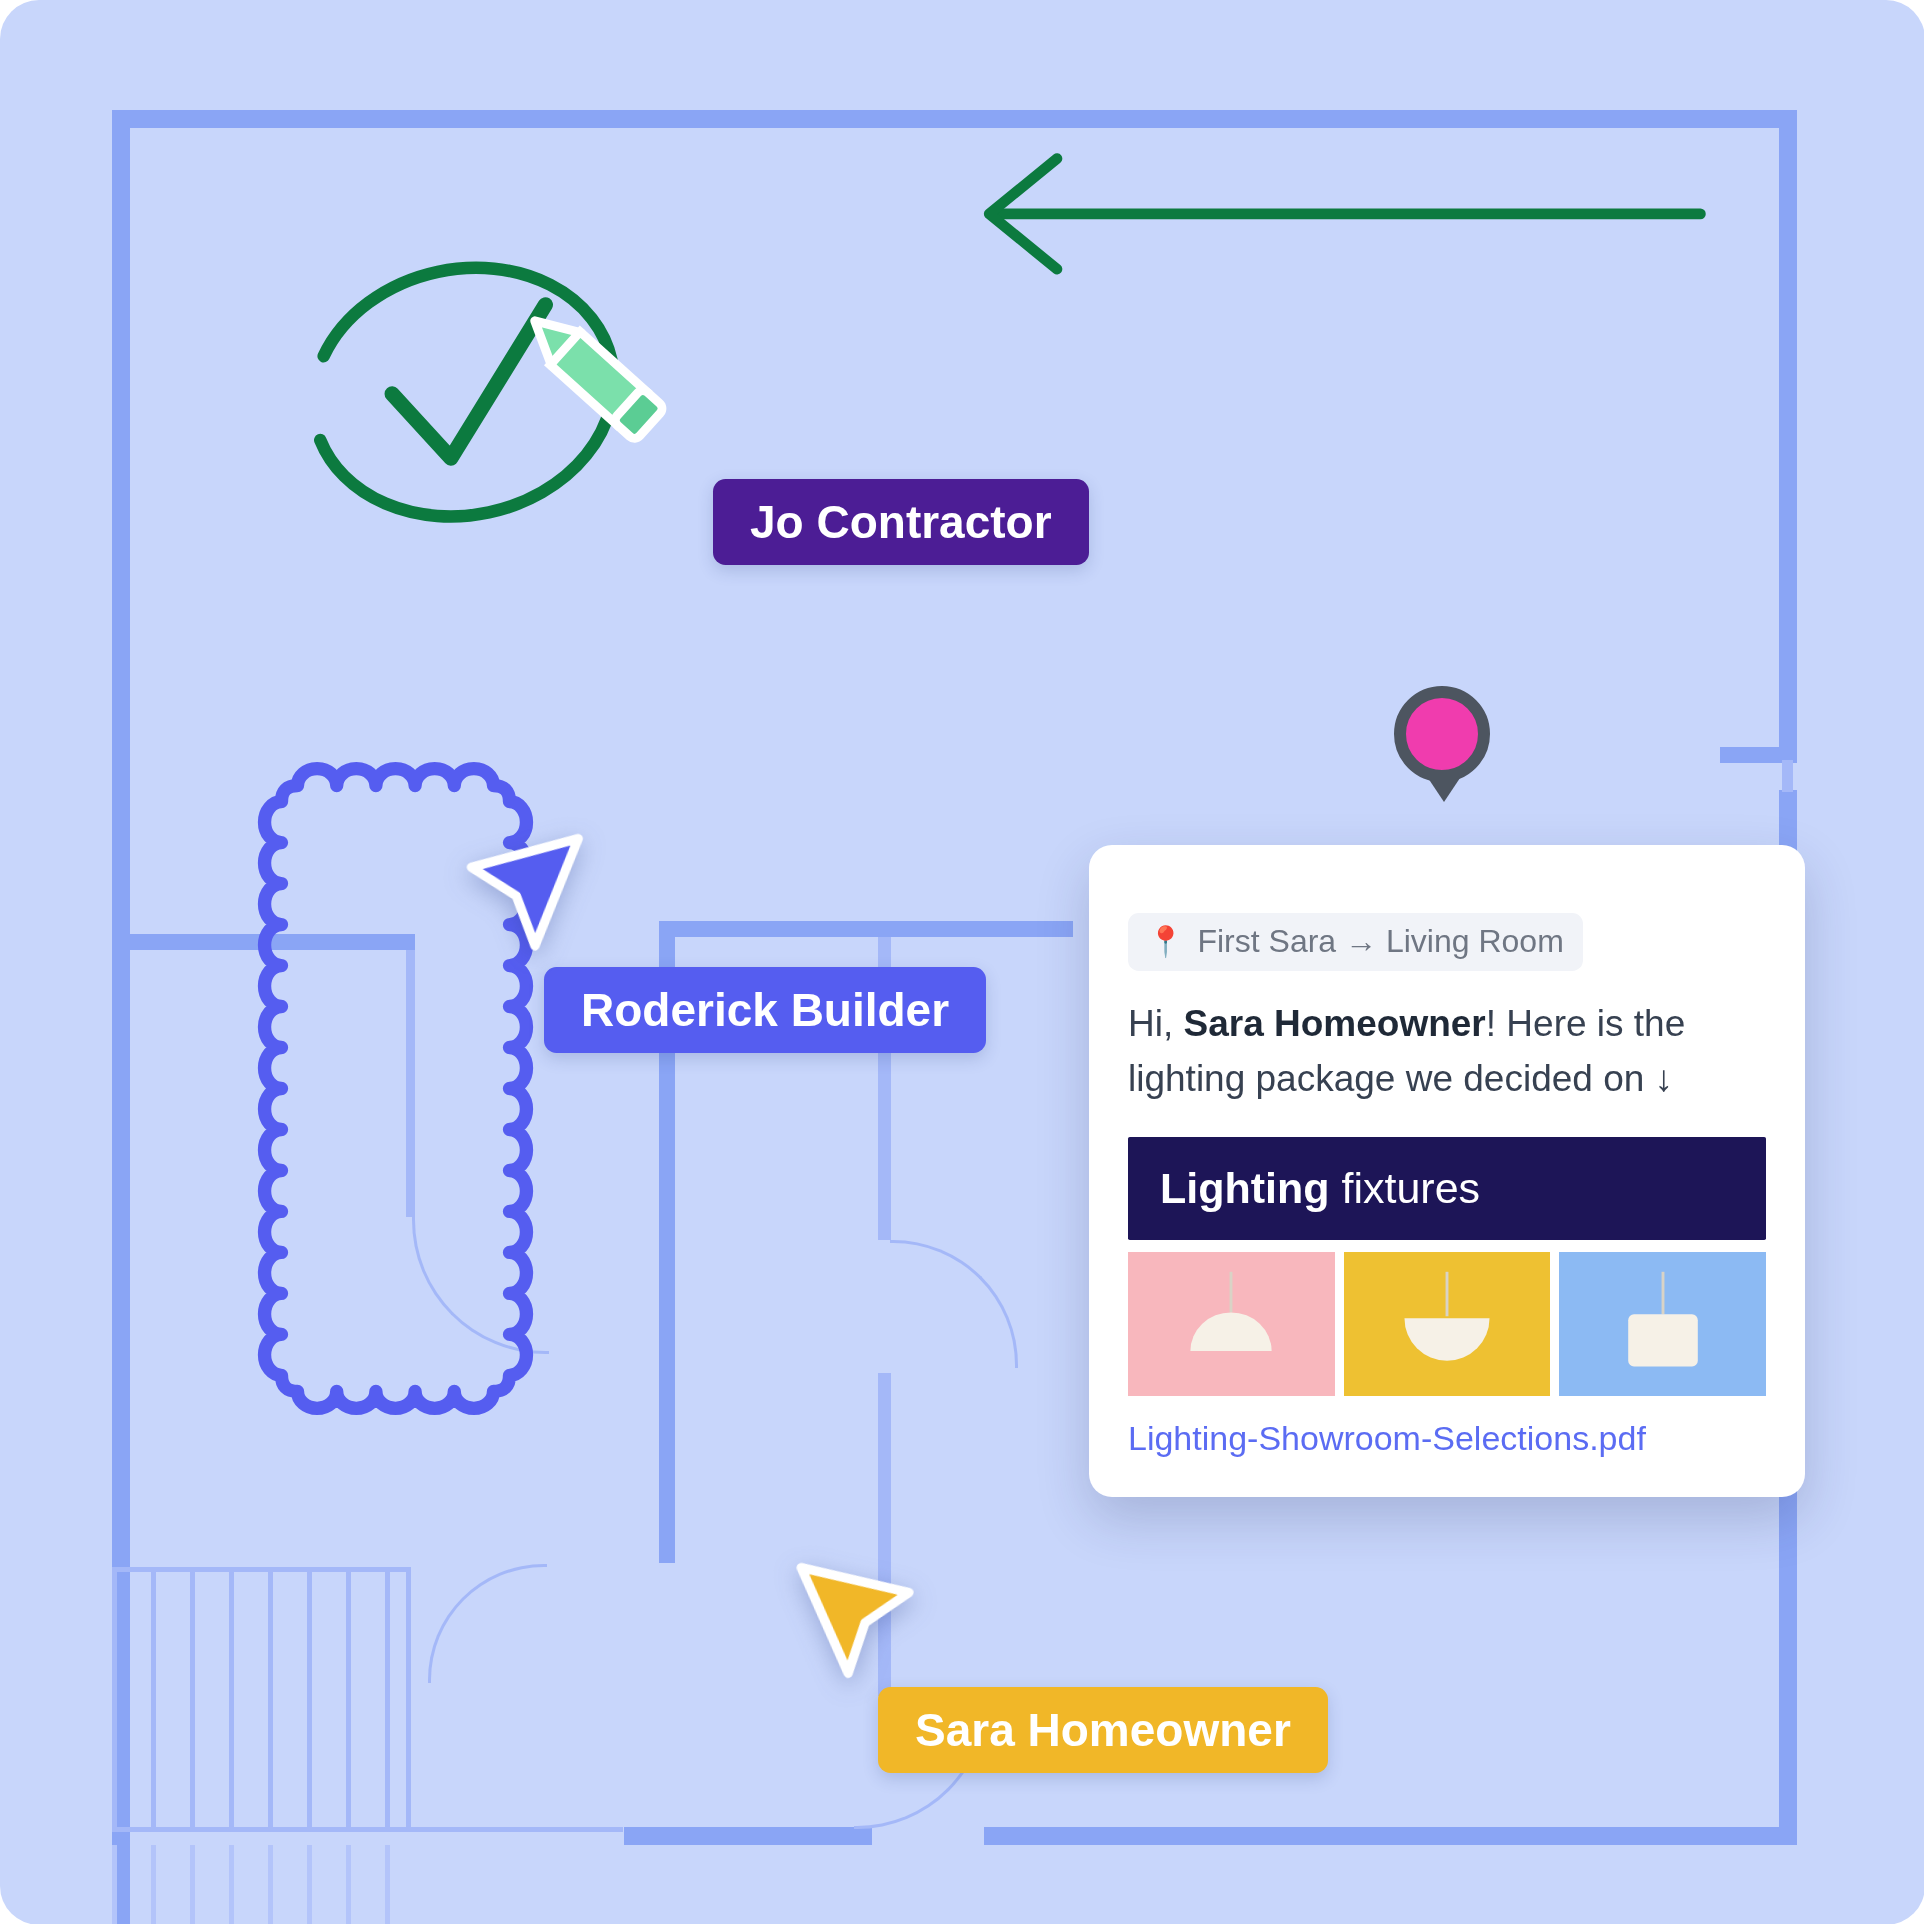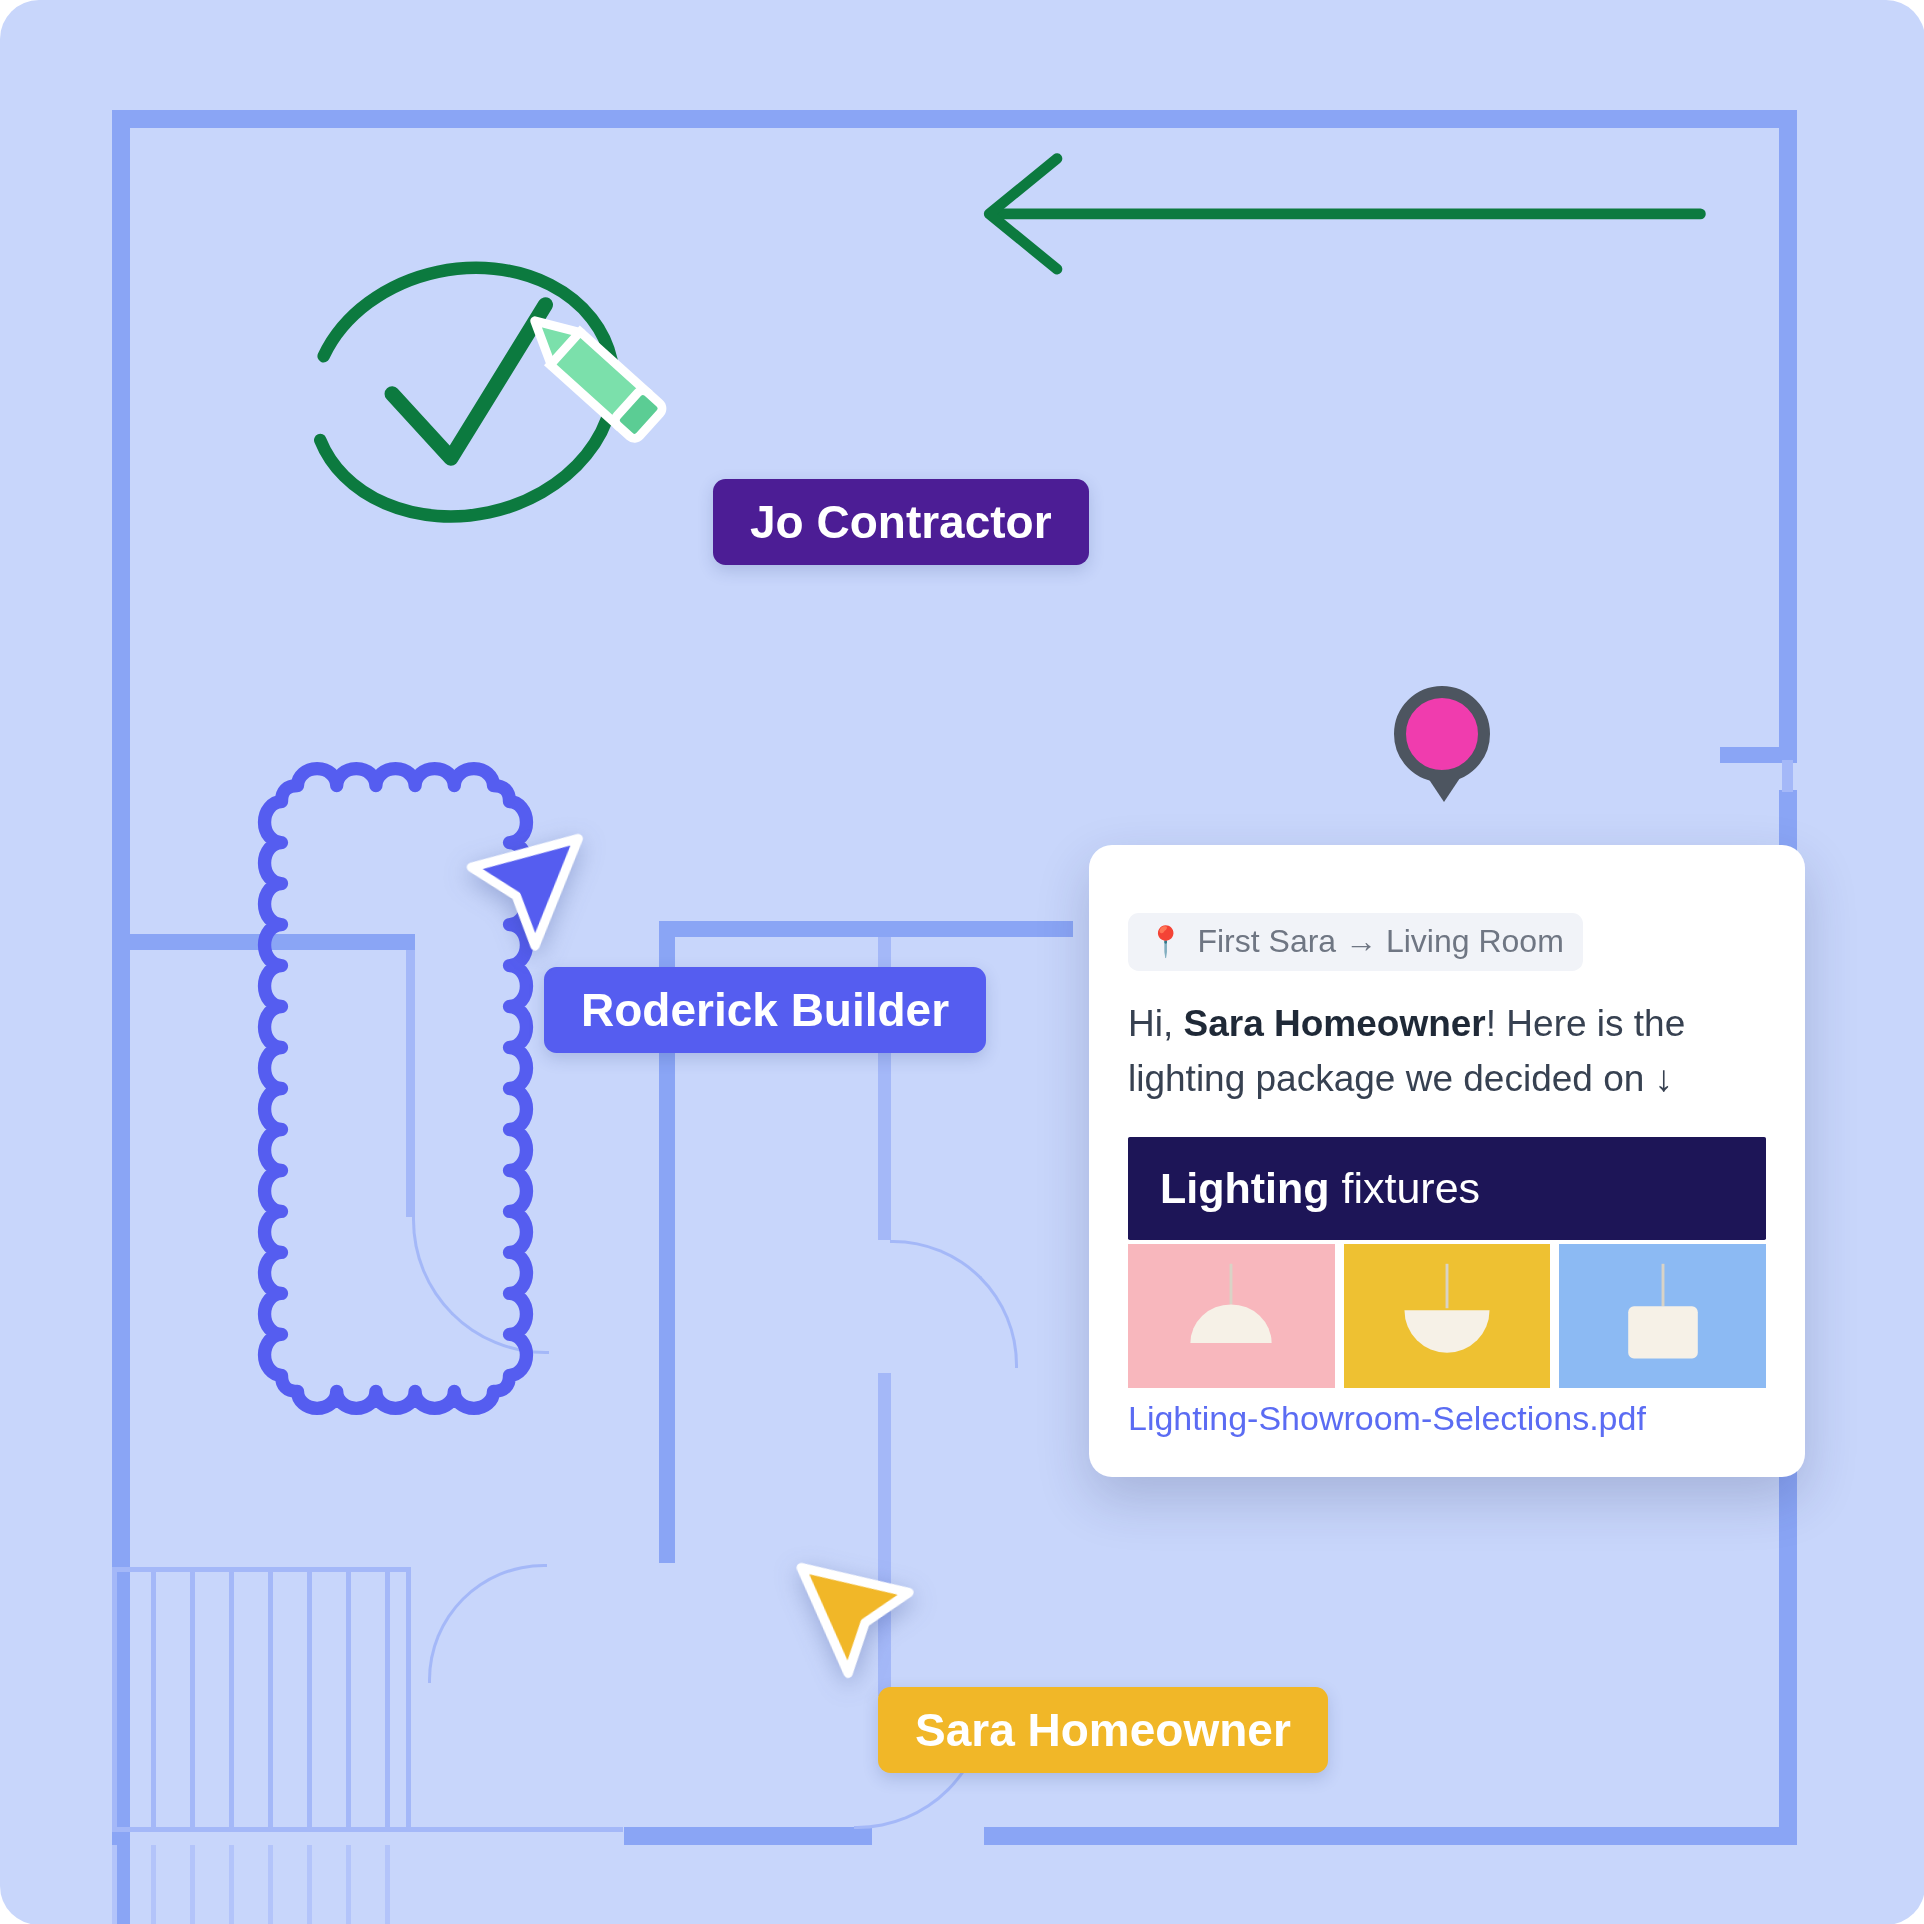--- a/index.html
+++ b/index.html
@@ -58,32 +58,32 @@
   .author{margin-left:23px;font-size:39px;font-weight:bold;color:#1f2937;}
   .kebab{margin-left:auto;font-size:50px;color:#8b93a1;line-height:.9;cursor:pointer;padding:0 5.3px;}
   .badge{
     display:inline-flex;align-items:center;gap:12.5px;margin-top:28.5px;
     background:#f1f3f8;border-radius:10.7px;padding:10.7px 19.6px;
   }
   .badge-pin{font-size:30px;line-height:1;}
   .badge-text{font-size:32px;color:#6f7683;}
   .msg{margin:25px 0 0;font-size:37px;line-height:1.5;color:#374151;}
   .msg b{color:#1f2937;}
-  .attachment{margin-top:30px;display:flex;flex-direction:column;gap:4px;}
+  .attachment{margin-top:30px;display:flex;flex-direction:column;gap:12px;}
   .attach-head{
     background:#1d1557;color:#ffffff;font-size:43px;padding:27px 32px;border-radius:1.8px;
   }
   .attach-head .t-bold{font-weight:bold;}
   .swatches{display:flex;gap:9px;}
   .swatch{flex:1;height:144px;display:flex;align-items:center;justify-content:center;}
   .s-pink{background:#f8b7bd;}
   .s-yellow{background:#eec132;}
   .s-blue{background:#8cbaf3;}
   .file-link{
-    display:block;margin-top:11px;font-size:34px;color:#5b6cf3;text-decoration:none;cursor:pointer;
+    display:block;margin-top:23px;font-size:34px;color:#5b6cf3;text-decoration:none;cursor:pointer;
   }
 </style>
 </head>
 <body>
 
 <div class="stage">
 
   <div>
     <div class="wall" style="left:112px;top:110px;width:1684px;height:18px;"></div>
     <div class="wall" style="left:112px;top:110px;width:18px;height:1815px;"></div>

